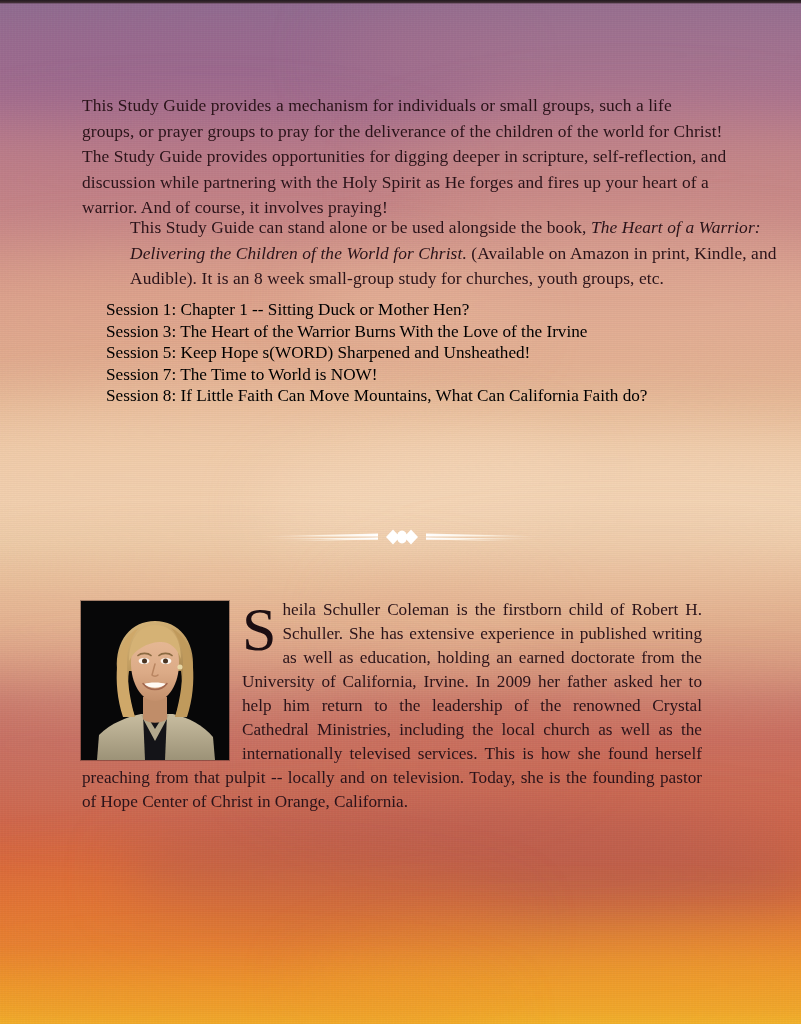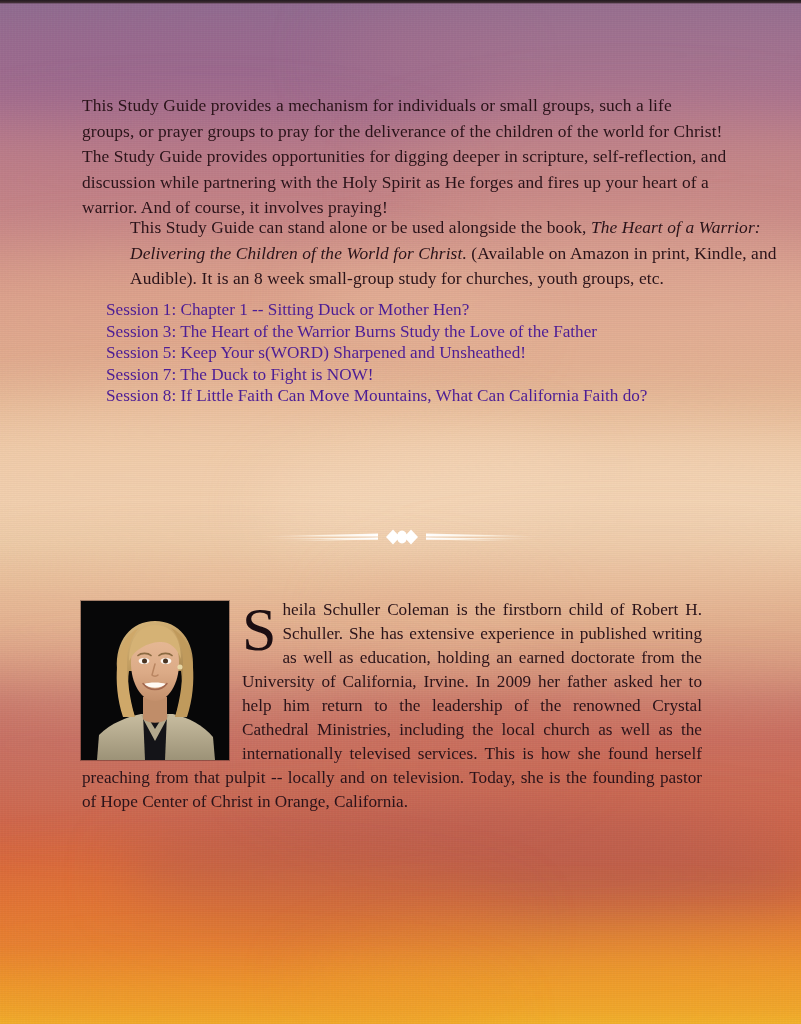--- a/index.html
+++ b/index.html
@@ -89,21 +89,21 @@
     line-height:25.6px;
     letter-spacing:.1px;
   }
   #para1 { left:82px; top:93px;  width:646px; }
   #para2 { left:82px; top:215px; width:648px;margin-left:48px; }
   .para em { font-style:italic; }
   .sessions {
     position:absolute;
     left:106px; top:299px; width:640px;
     list-style:none;
-    color:#4c1d95;
+    color:#000000;
     font-size:17.2px;
     line-height:21.6px;
   }
   .sessions li { white-space:nowrap; }
   
   .ornament {
     position:absolute;
     left:258px; top:524px; width:288px; height:26px;
   }
   
@@ -161,23 +161,23 @@
   <div class="top-edge"></div>
 
   <div class="content">
 
     <p class="para" id="para1">This Study Guide provides a mechanism for individuals or small groups,  such a life groups, or prayer groups to pray for the deliverance of the children of the world for Christ! The Study Guide provides opportunities for digging deeper in scripture, self-reflection, and discussion while partnering with the Holy Spirit as He forges and fires up your heart of a warrior. And of course, it involves praying!</p>
 
     <p class="para" id="para2"><span>This Study Guide can stand alone or be used alongside the book, </span><em>The Heart of a Warrior: Delivering the Children of the World for Christ.</em><span> (Available on Amazon in print, Kindle, and Audible).  It is an 8 week small-group study for churches, youth groups, etc.</span></p>
 
     <ul class="sessions" id="session-list">
         <li>Session 1: Chapter 1 -- Sitting Duck or Mother Hen?</li>
-        <li>Session 3: The Heart of the Warrior Burns Study the Love of the Father</li>
-        <li>Session 5: Keep Your s(WORD) Sharpened and Unsheathed!</li>
-        <li>Session 7: The Duck to Fight is NOW!</li>
+        <li>Session 3: The Heart of the Warrior Burns With the Love of the Irvine</li>
+        <li>Session 5: Keep Hope s(WORD) Sharpened and Unsheathed!</li>
+        <li>Session 7: The Time to World is NOW!</li>
         <li>Session 8: If Little Faith Can Move Mountains, What Can California Faith do?</li>
       </ul>
 
     <div class="ornament">
       <svg viewBox="0 0 288 26" width="288" height="26" aria-hidden="true">
         <defs>
           <linearGradient id="fadeL" x1="0" y1="0" x2="1" y2="0">
             <stop offset="0" stop-color="#fdf6ea" stop-opacity="0"></stop>
             <stop offset="0.55" stop-color="#fdf6ea" stop-opacity=".85"></stop>
             <stop offset="1" stop-color="#ffffff" stop-opacity="1"></stop>

